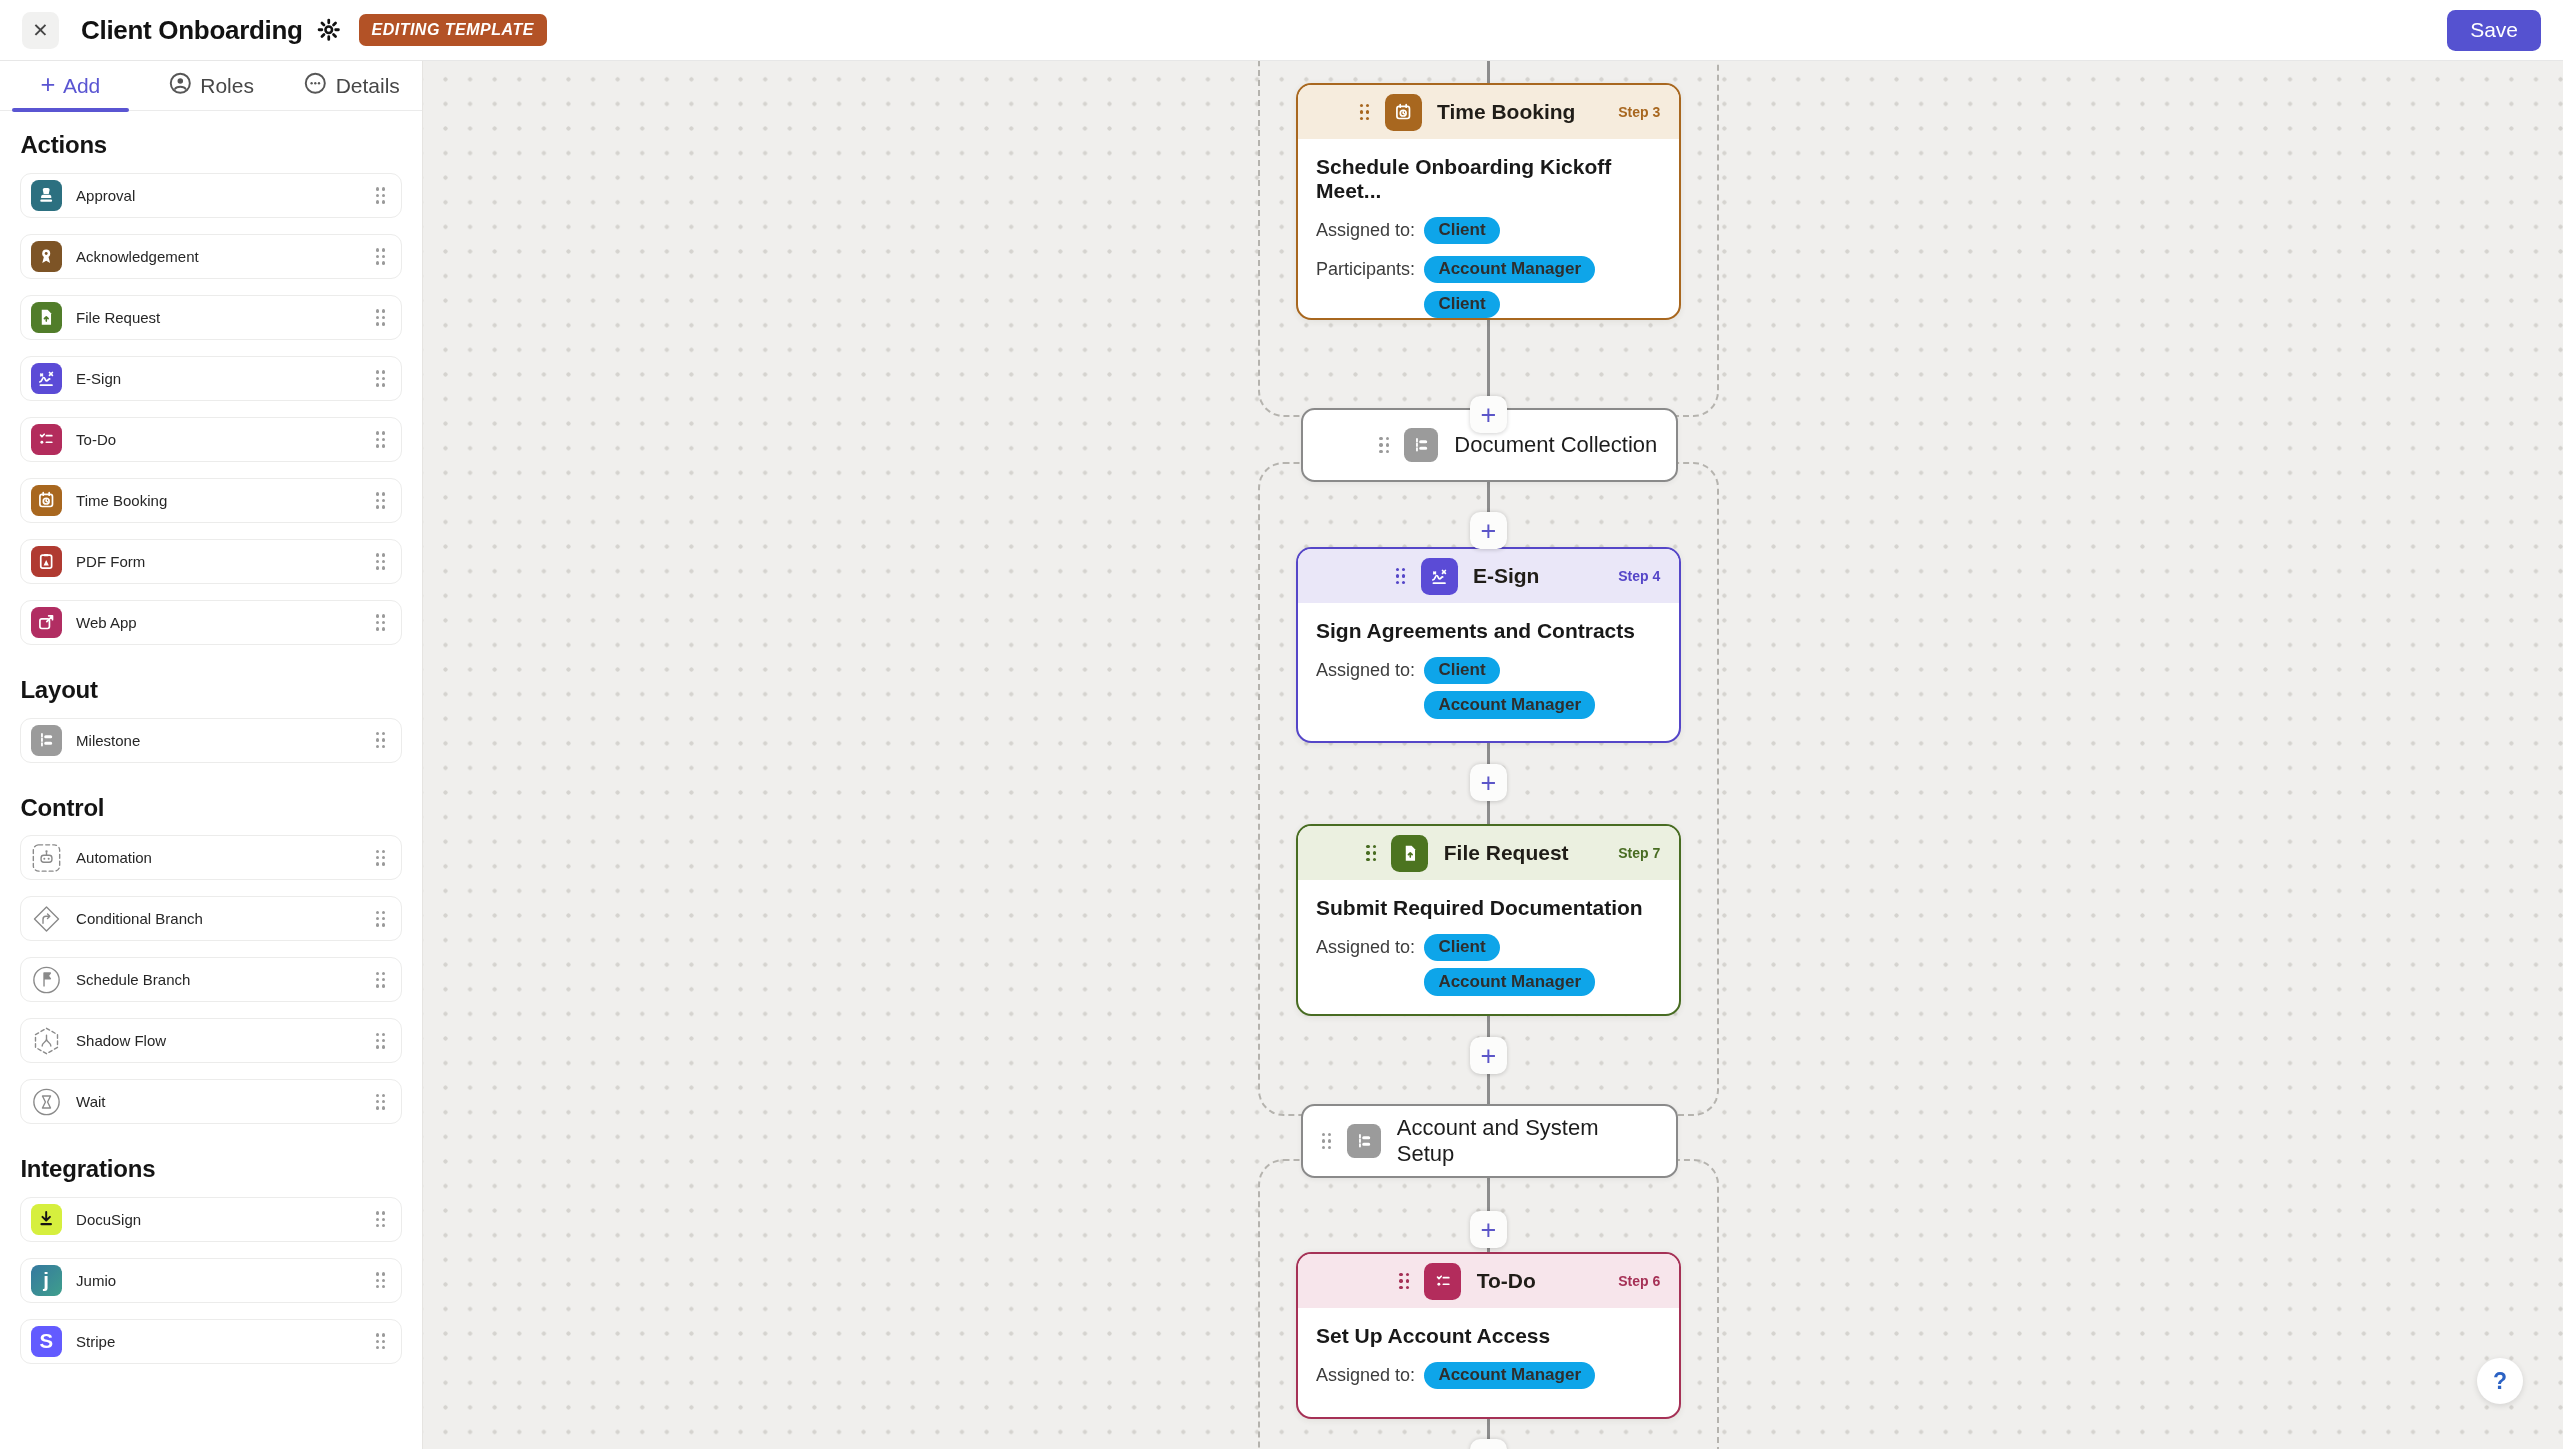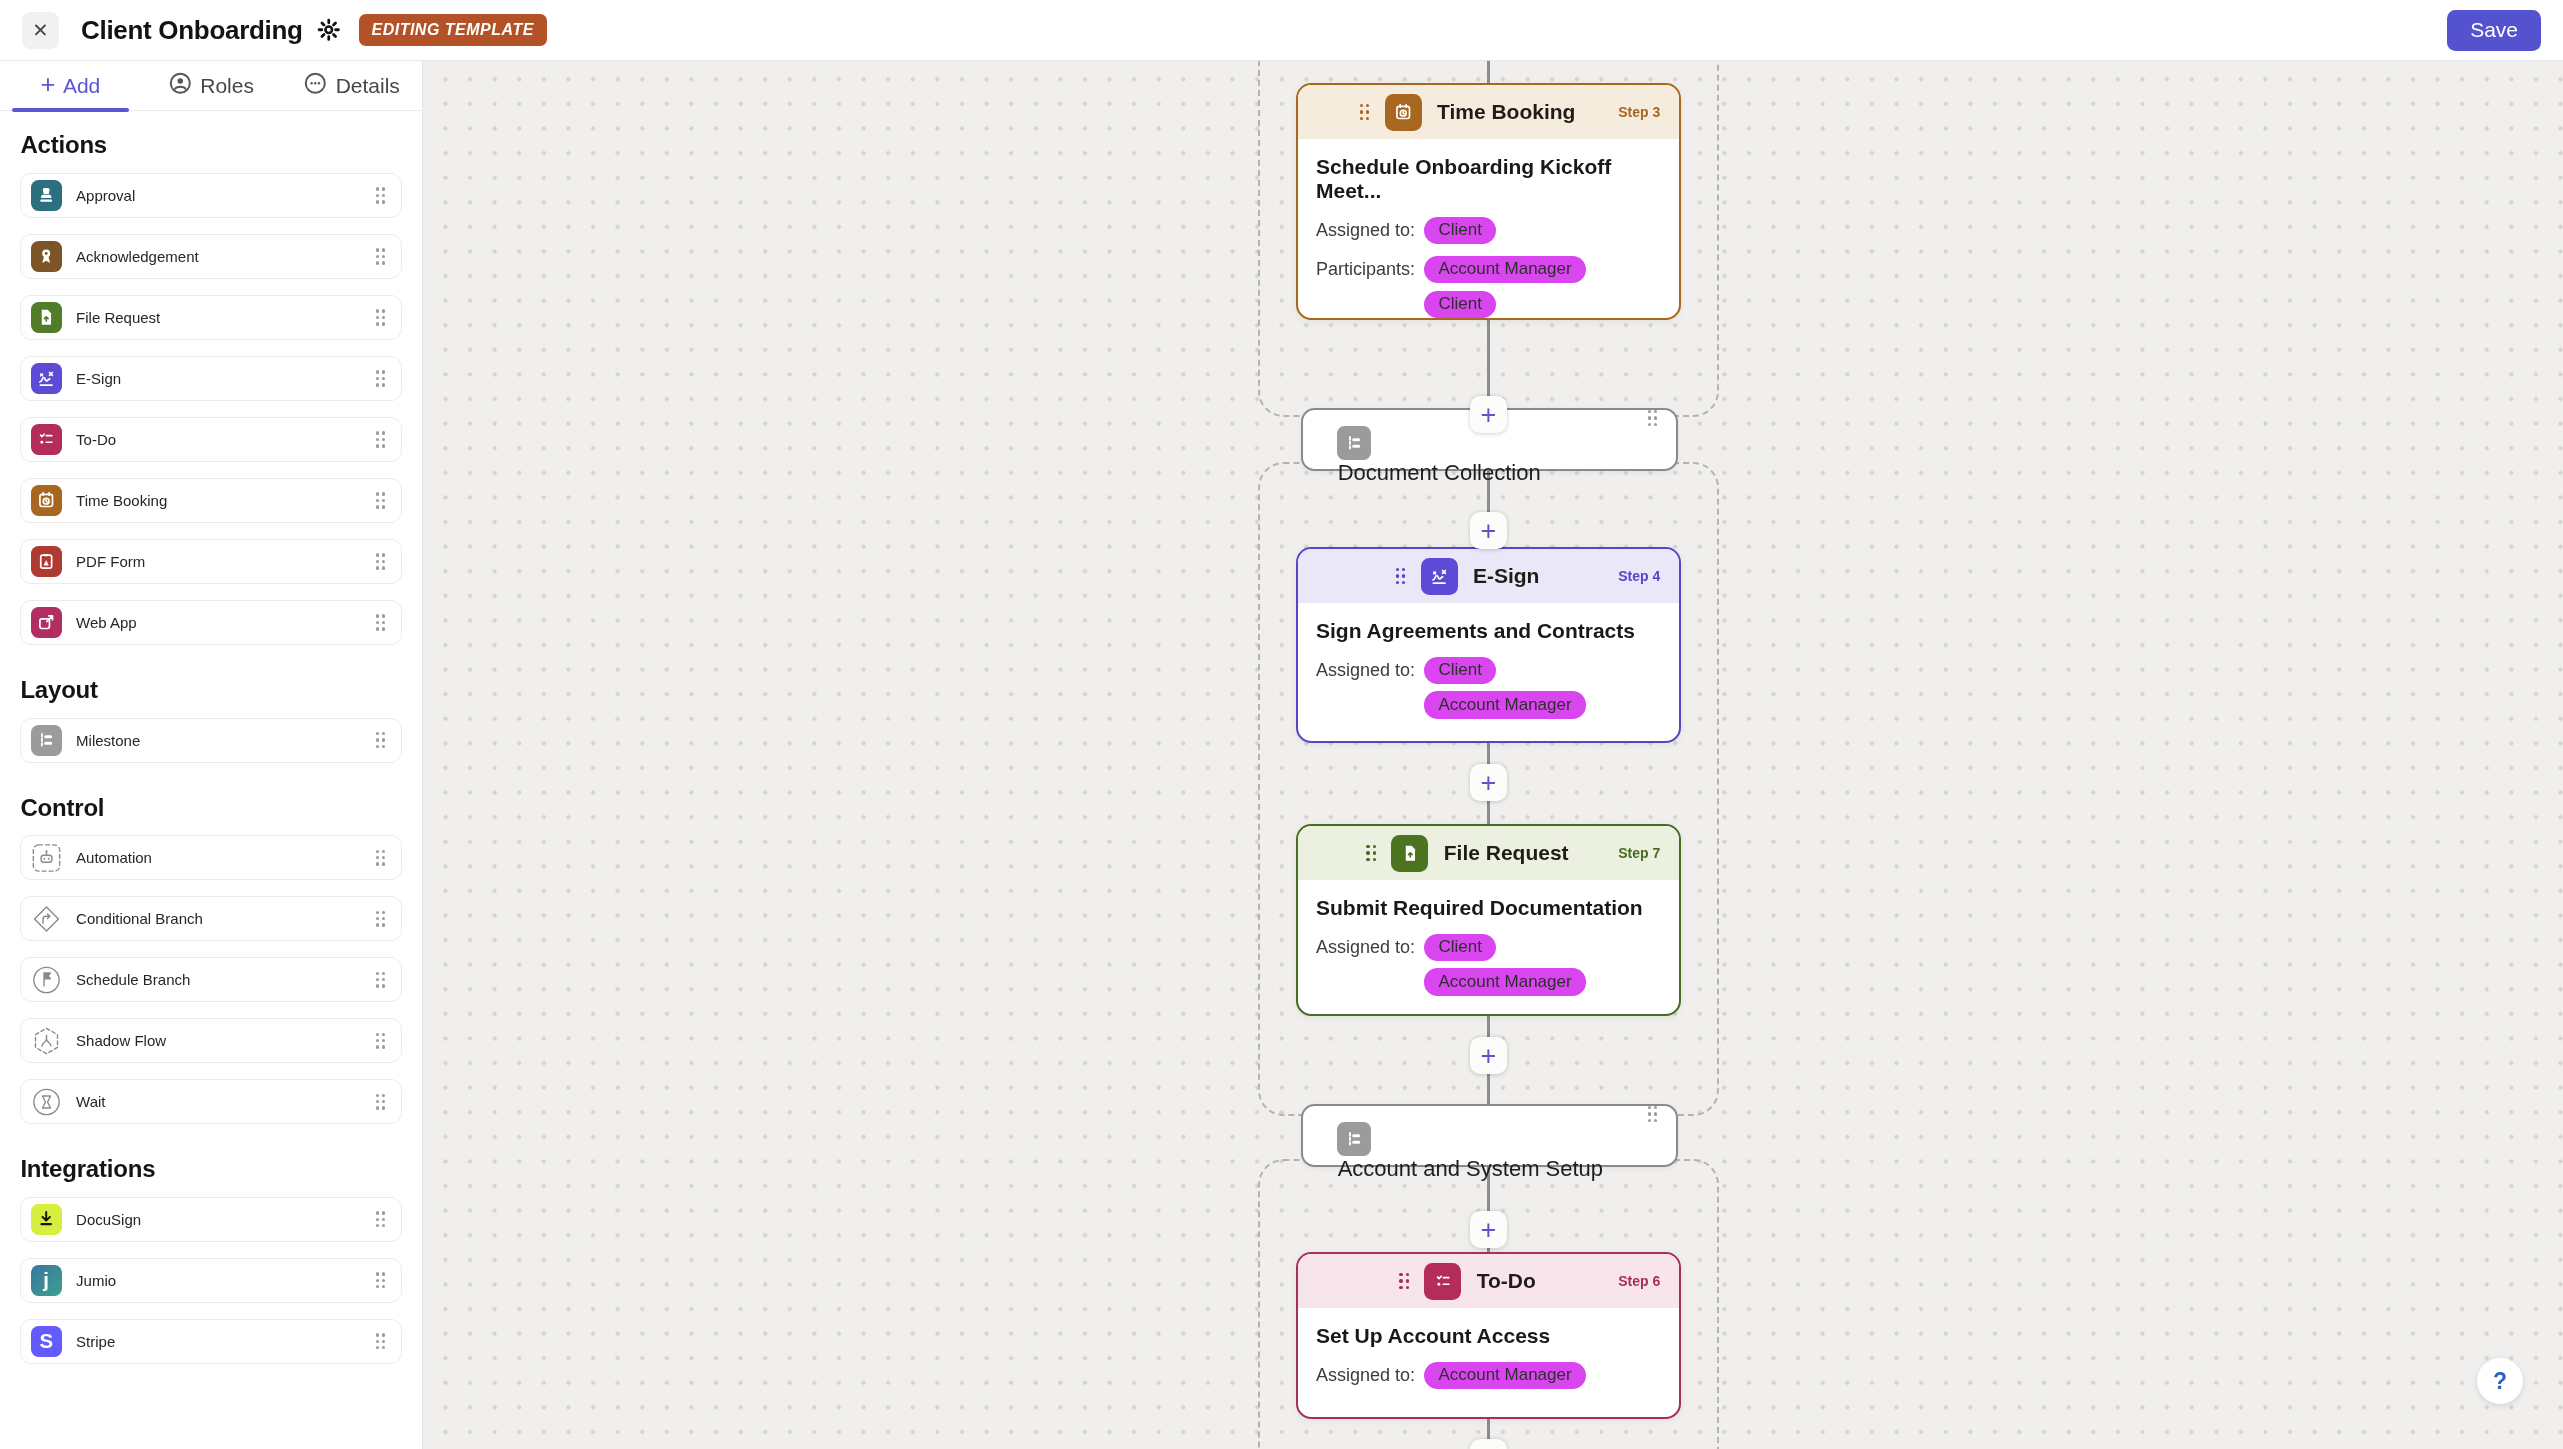--- a/index.html
+++ b/index.html
@@ -58,25 +58,25 @@
   .step-head .handle i { background:var(--bd); }
   .node-icon { width:37px; height:37px; border-radius:8.5px; margin-left:15.3px;
     display:flex; align-items:center; justify-content:center; flex:none; }
   .step-name { margin-left:15.3px; font-size:21px; font-weight:700; color:#201d18; }
   .step-num { margin-left:auto; font-size:14px; font-weight:600; color:var(--st); }
   .step-body { padding:12.7px 18px 0 18px; }
   .card-title { font-size:21px; font-weight:700; color:#191919; margin:3.4px 0 13.6px 0; }
   .arow { display:flex; align-items:flex-start; margin-bottom:12px; }
   .arow .lab { width:108px; flex:none; font-size:18px; color:#3c3c3c; padding-top:3.4px; }
   .chips { display:flex; flex-direction:column; align-items:flex-start; gap:7.6px; }
-  .chip { background:#d946ef; border-radius:13.6px; padding:3.4px 14.4px; font-size:17px; color:#2e2e2e;
-    line-height:20.4px; white-space:nowrap; }
-  .milestone { position:absolute; height:63px; background:#fff; border:2.1px solid #8a8a8a;
-    border-radius:13.6px; display:flex; align-items:flex-start; padding:0 18.7px; z-index:6;
-    box-shadow:0 1.7px 5.1px rgba(0,0,0,.05);flex-direction:column; }
+  .chip { background:#0ea5e9; border-radius:13.6px; padding:3.4px 14.4px; font-size:17px; color:#2e2e2e;
+    line-height:20.4px; white-space:nowrap;font-weight:bold; }
+  .milestone { position:absolute; height:74px; background:#fff; border:2.1px solid #8a8a8a;
+    border-radius:13.6px; display:flex; align-items:center; padding:0 18.7px; z-index:6;
+    box-shadow:0 1.7px 5.1px rgba(0,0,0,.05); }
   .ms-icon { width:34px; height:34px; border-radius:7.6px; background:#9b9b9b; margin-left:15.3px;
     display:flex; align-items:center; justify-content:center; flex:none; }
   .ms-label { margin-left:16px; font-size:22px; font-weight:500; color:#1d1d1d; }
   .plus-btn { position:absolute; width:37px; height:37px; background:#fcfcfb; border:none;
     border-radius:10.2px; box-shadow:0 0.8px 4.2px rgba(0,0,0,.18); color:#5b55c8; font-size:27px;
     font-weight:400; line-height:34px; text-align:center; cursor:pointer; z-index:7;
     font-family:"Liberation Sans", sans-serif; }
   .help-btn { position:absolute; width:46px; height:46px; border-radius:50%; background:#fff;
     border:none; box-shadow:0 1.7px 6.8px rgba(0,0,0,.12); color:#2b62c4; font-size:23px; font-weight:700;
     cursor:pointer; z-index:8; font-family:"Liberation Sans", sans-serif; }

